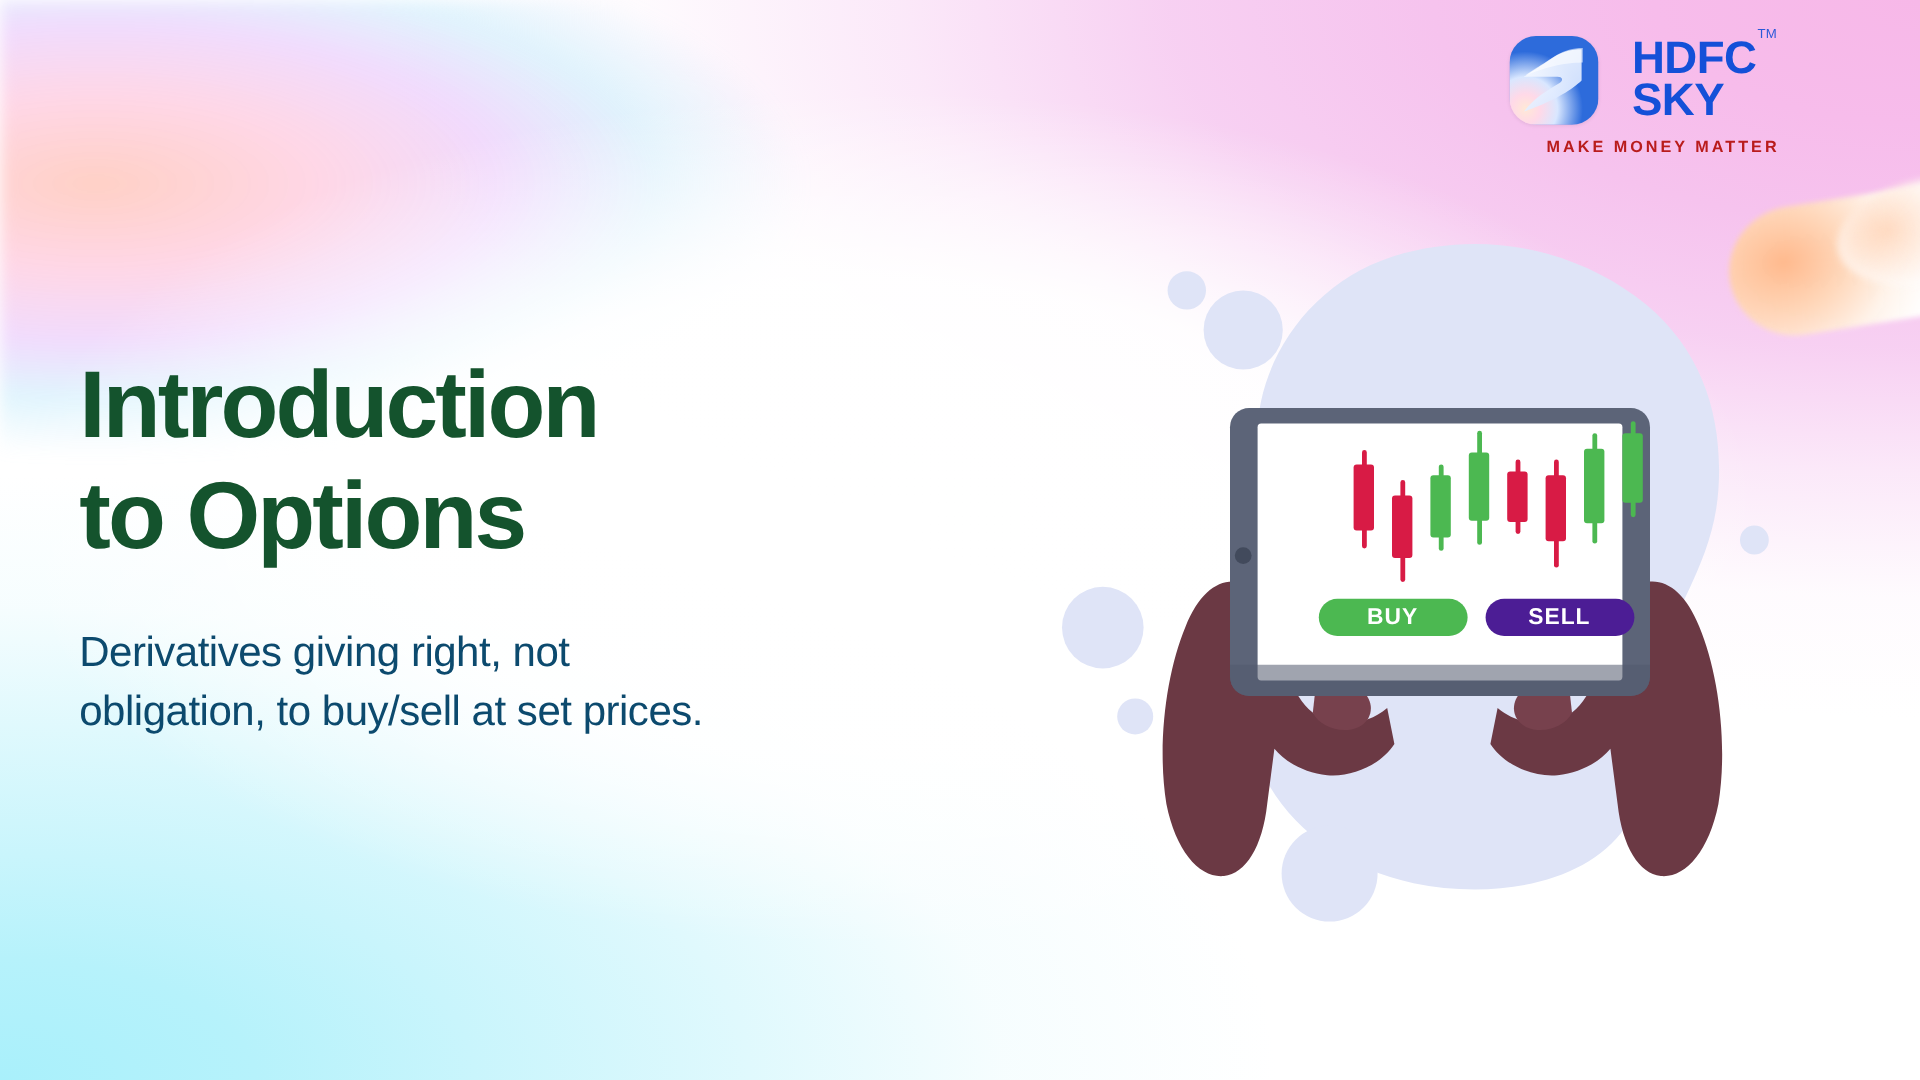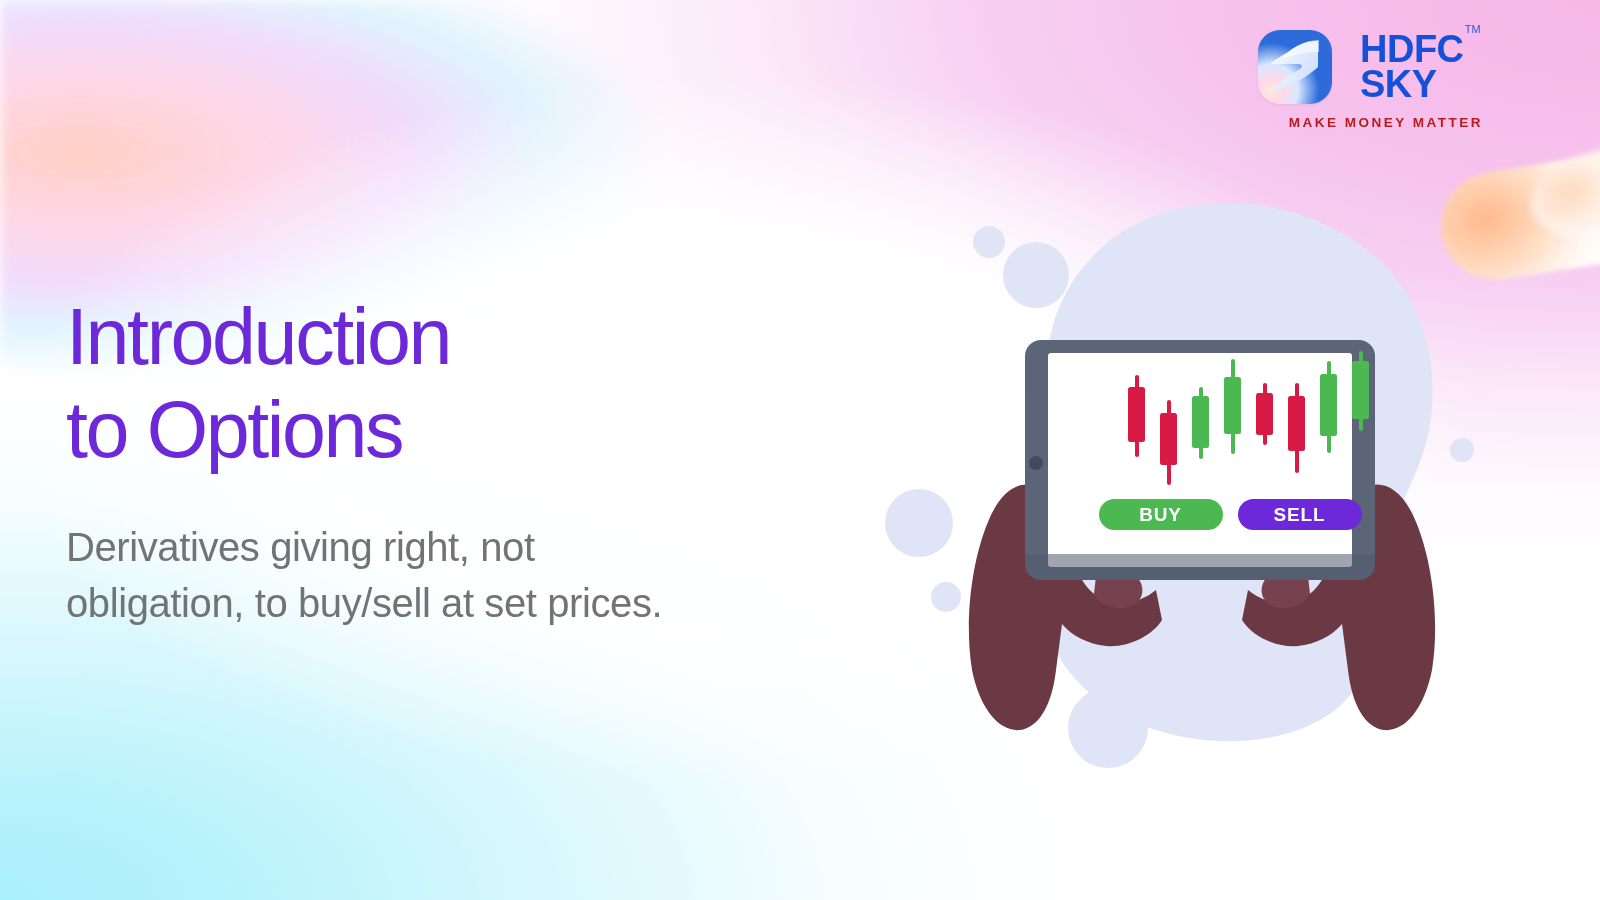--- a/index.html
+++ b/index.html
@@ -115,31 +115,31 @@
     font-size:13.5px;
     font-weight:700;
     letter-spacing:2.5px;
     text-align:right;
     padding-right:1px;
   }
 
   
   #copy { position:absolute; left:66px; top:290px; width:660px; }
   #headline {
-    color:#6d28d9;
+    color:#14532d;
     font-size:79px;
     line-height:1.18;
-    font-weight:400;
+    font-weight:700;
     letter-spacing:-2.4px;
     white-space:pre-line;
   }
   #subhead {
     margin-top:44px;
-    color:#737373;
-    font-size:40px;
+    color:#0c4a6e;
+    font-size:35px;
     line-height:1.38;
     font-weight:400;
     letter-spacing:-0.4px;
     white-space:pre-line;
   }
 
   
   #illus {
     position:absolute;
     left:860px; top:150px;
@@ -298,18 +298,18 @@
         </div>
 
         <div class="candle" style="left:266px; top:-6px; width:17px; height:80px;">
           <div class="wick" style="top:0; height:80px; background:#4cb851;"></div>
           <div class="body" style="top:10px; height:58px; background:#4cb851;"></div>
         </div>
       </div>
 
       <div class="btn-row">
         <button class="trade-btn" style="background:#4cb851;">BUY</button>
-        <button class="trade-btn" style="background:#6d28d9;">SELL</button>
+        <button class="trade-btn" style="background:#4c1d95;">SELL</button>
       </div>
     </div>
   </div>
 
 </div>
 
 </body></html>

